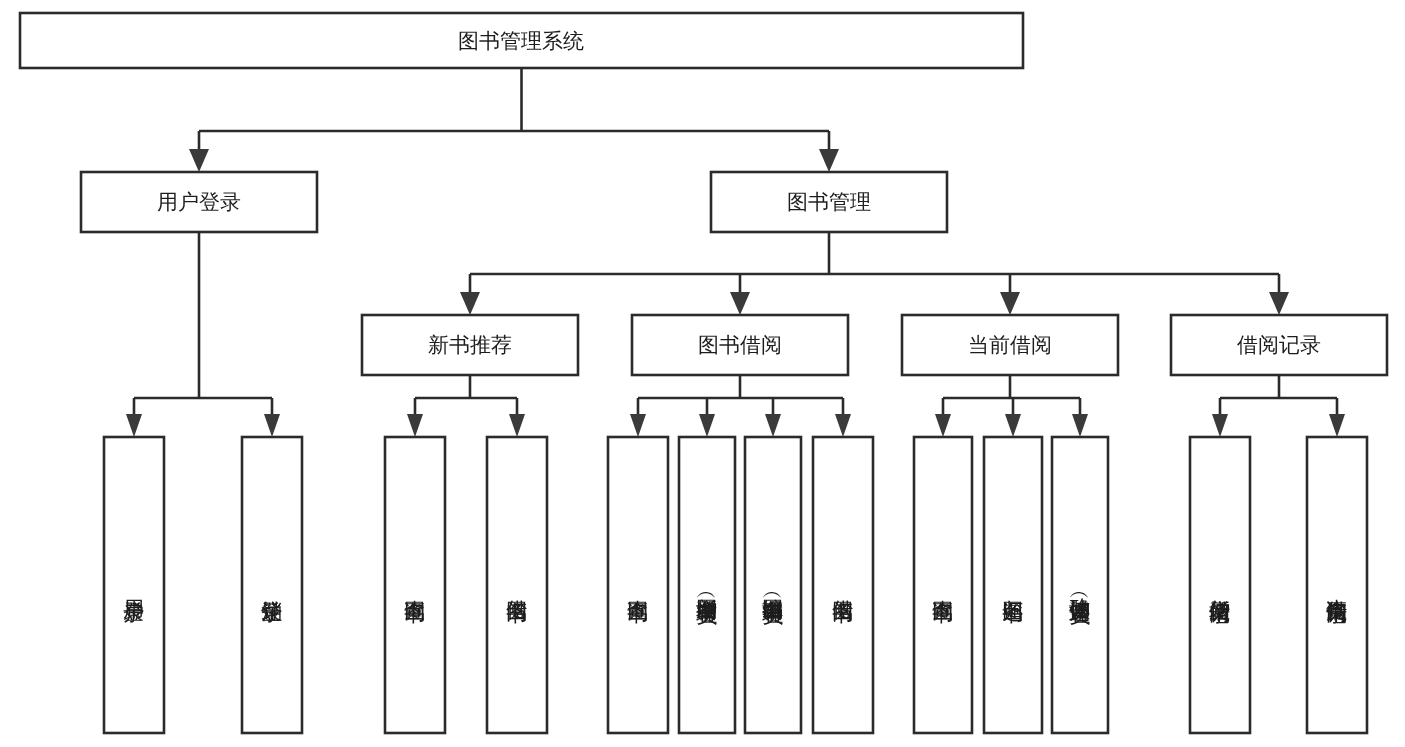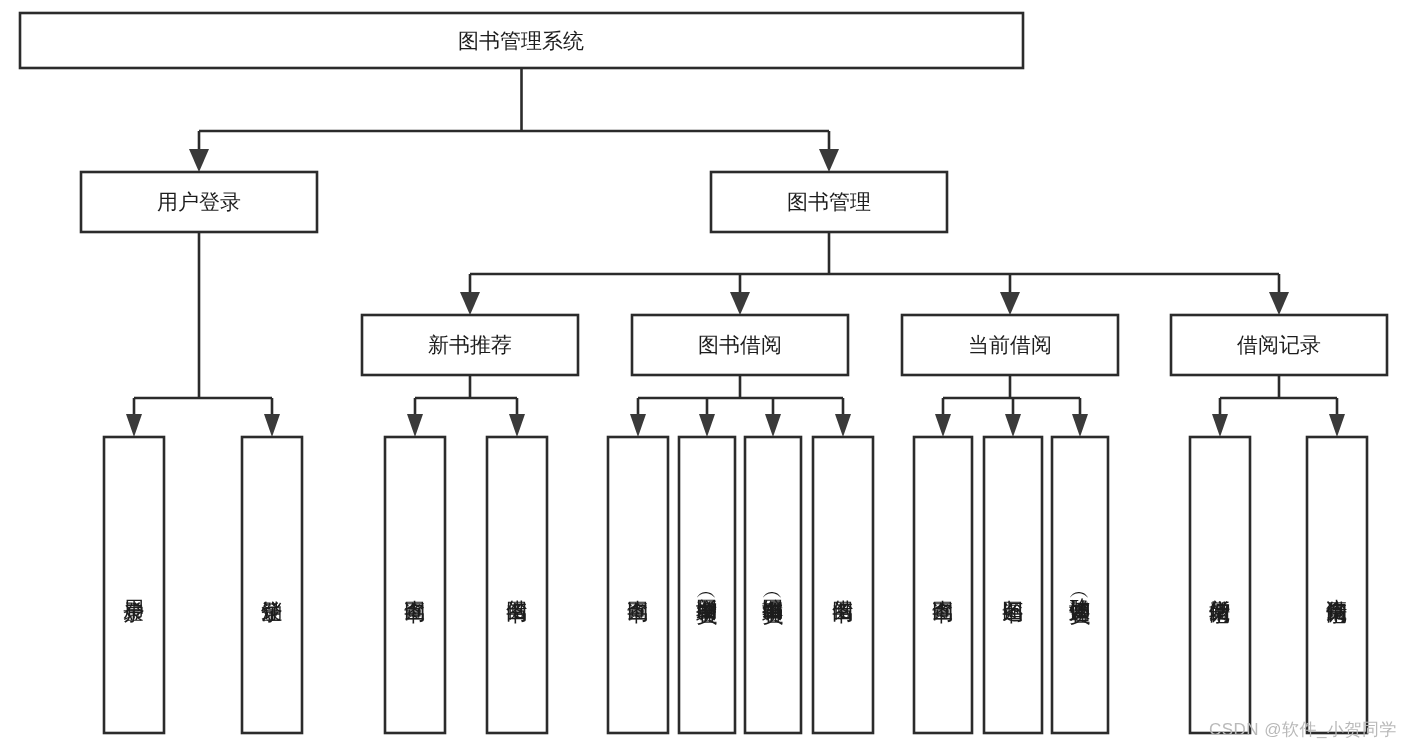--- a/index.html
+++ b/index.html
@@ -256,14 +256,13 @@
       </foreignObject>
     </g>
     <g>
       <rect class="node-box" x="1307" y="437" width="60" height="296"></rect>
       <foreignObject class="leaf-label-fo" x="1307" y="450" width="60" height="270">
         <div xmlns="http://www.w3.org/1999/xhtml" class="leaf-label">查询借阅记录</div>
       </foreignObject>
     </g>
   </svg>
 
-  <div class="watermark">CSDN @软件_小贺同学</div>
 </div>
 
 </body></html>

